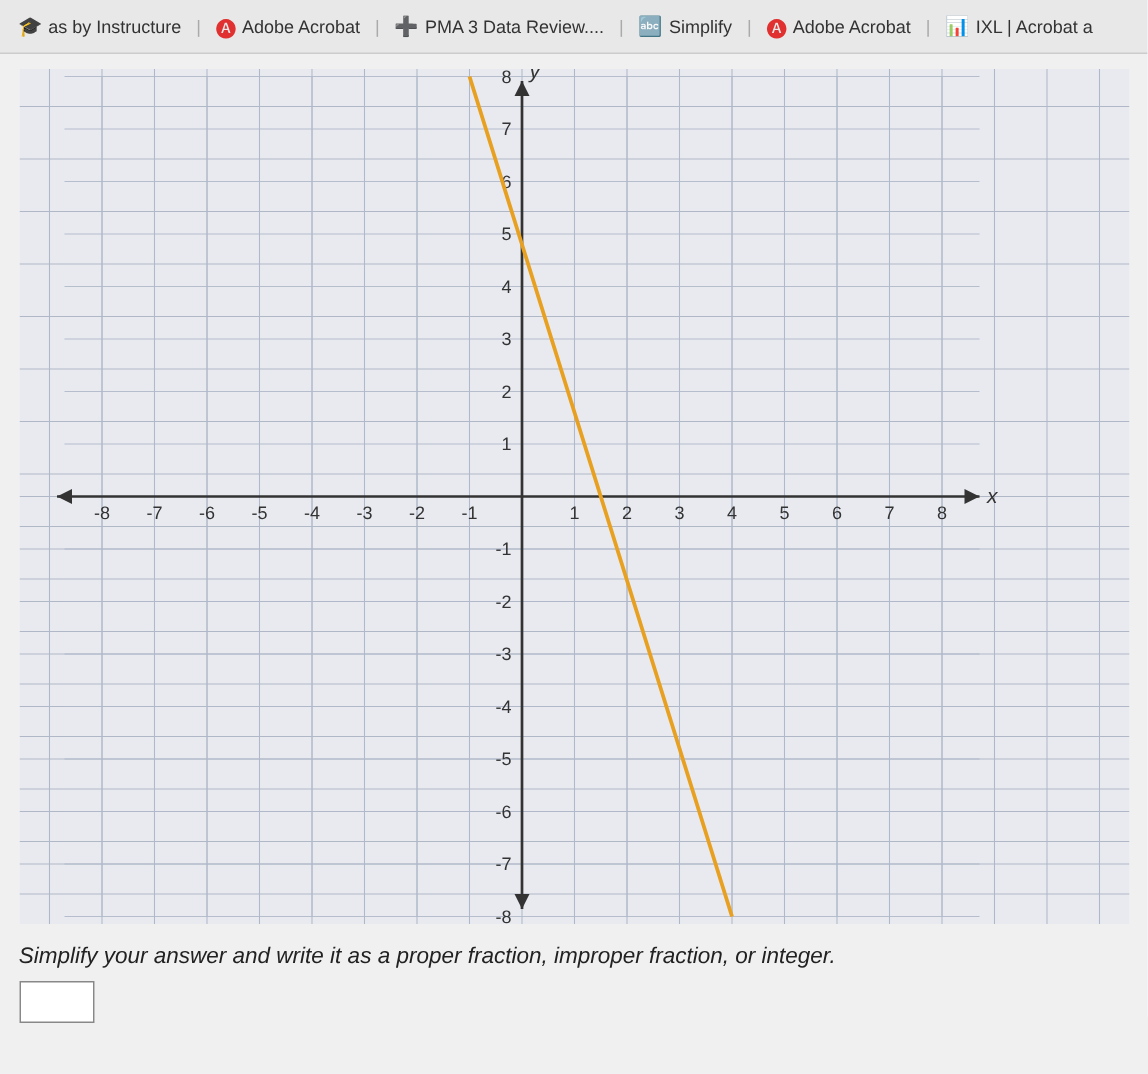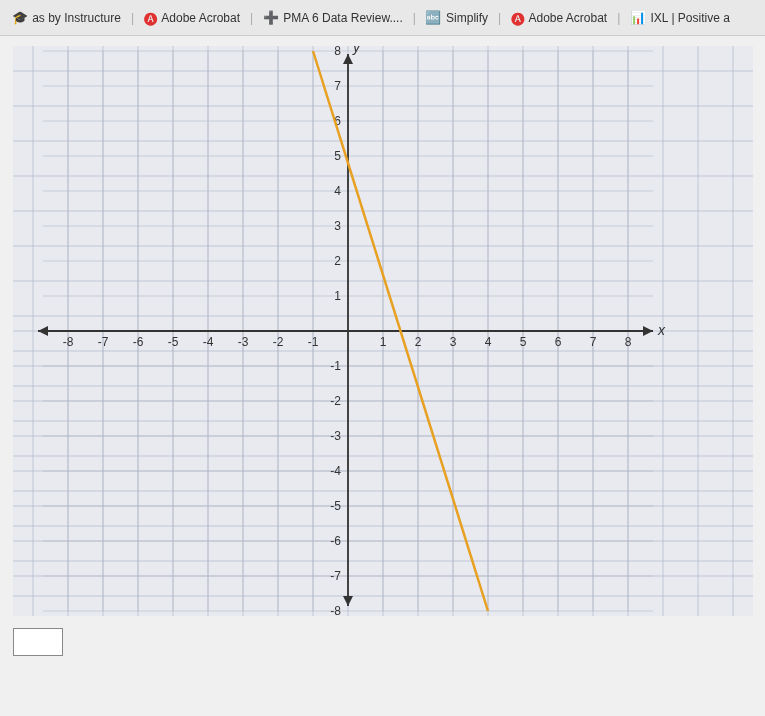--- a/index.html
+++ b/index.html
@@ -97,36 +97,36 @@
     <span>as by Instructure</span>
   </span>
   <span class="tab-separator">|</span>
   <span class="tab-item">
     <span class="tab-icon" style="color:#e03030;">🅐</span>
     <span>Adobe Acrobat</span>
   </span>
   <span class="tab-separator">|</span>
   <span class="tab-item">
     <span class="tab-icon" style="color:#4a7;">➕</span>
-    <span>PMA 6 Data Review....</span>
+    <span>PMA 3 Data Review....</span>
   </span>
   <span class="tab-separator">|</span>
   <span class="tab-item">
     <span class="tab-icon">🔤</span>
     <span>Simplify</span>
   </span>
   <span class="tab-separator">|</span>
   <span class="tab-item">
     <span class="tab-icon" style="color:#e03030;">🅐</span>
     <span>Adobe Acrobat</span>
   </span>
   <span class="tab-separator">|</span>
   <span class="tab-item">
     <span class="tab-icon" style="color:#4060c0;">📊</span>
-    <span>IXL | Positive a</span>
+    <span>IXL | Acrobat a</span>
   </span>
 </div>
 
 <div class="main-content">
   <div class="graph-container">
     <svg class="graph-svg" viewBox="0 0 740 570" xmlns="http://www.w3.org/2000/svg">
 
       <rect x="0" y="0" width="740" height="570" fill="#e8eaf0"></rect>
 
       <g stroke="#b0b8c8" stroke-width="0.7">
@@ -274,19 +274,20 @@
         <text x="328" y="499">-6</text>
         <text x="328" y="534">-7</text>
         <text x="328" y="569">-8</text>
       </g>
 
       <line x1="300" y1="5" x2="475" y2="565" stroke="#e8a020" stroke-width="2.5"></line>
 
     </svg>
 
     
+    <div class="instruction-text">Simplify your answer and write it as a proper fraction, improper fraction, or integer.</div>
 
     
     <div class="answer-input-row">
       <input type="text" class="answer-box" placeholder="" style="">
     </div>
   </div>
 </div>
 
 </body></html>

